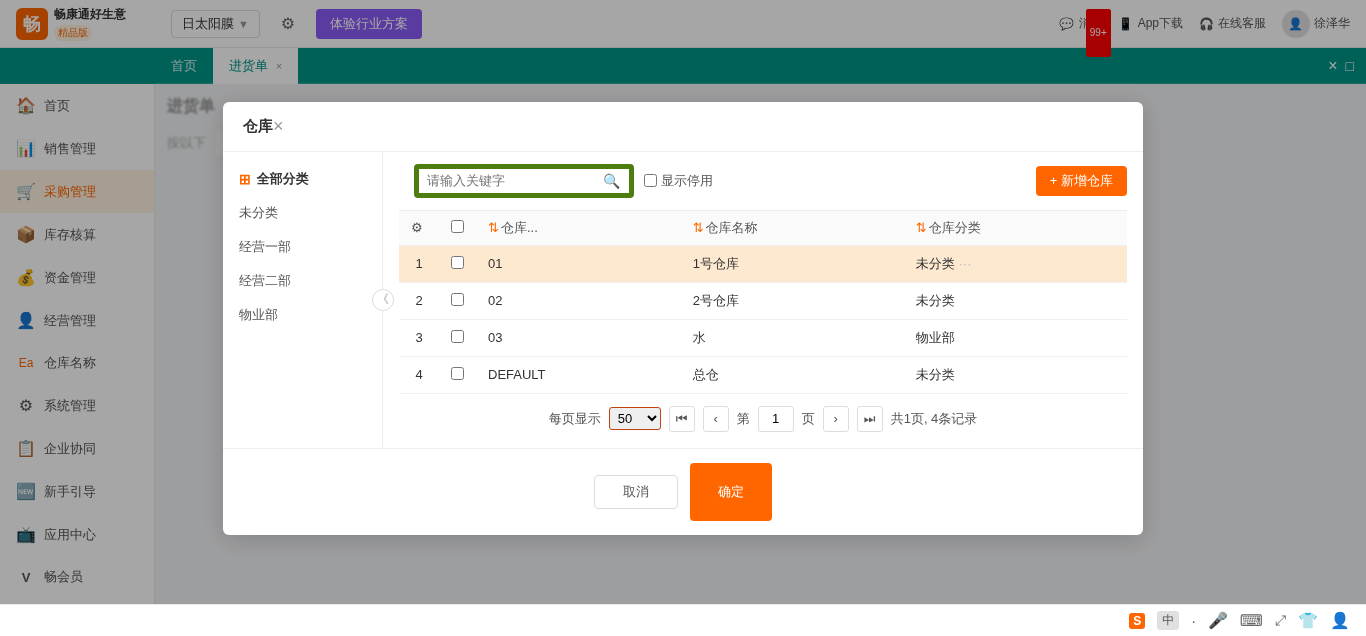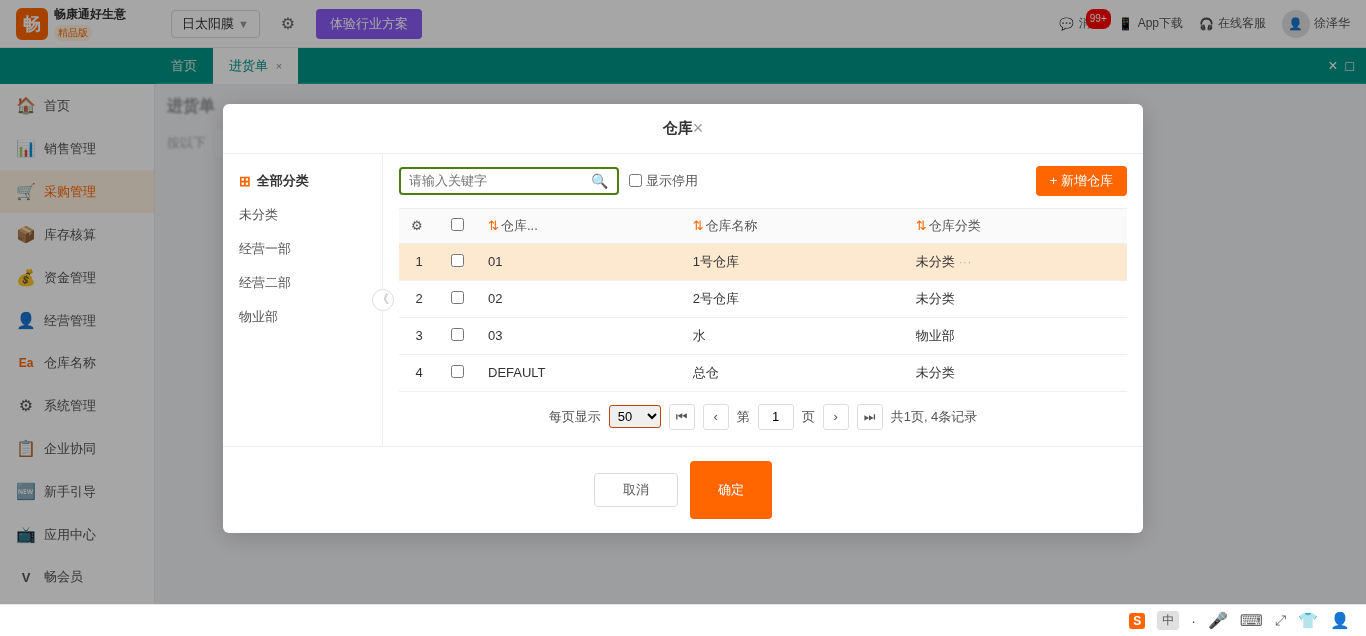--- a/index.html
+++ b/index.html
@@ -55,22 +55,22 @@
     }
     .header-right {
       display: flex; align-items: center; gap: 16px;
     }
     .header-action {
       display: flex; align-items: center; gap: 4px;
       cursor: pointer; color: #555; font-size: 12px; position: relative;
     }
     .badge-99 {
       position: absolute; top: -6px; right: -8px;
-      background: #f00; color: #fff; border-radius: 8px;
-      font-size: 10px; padding: 2px 4px; line-height: 16px;
+      background: #f00; color: #fff; border-radius: 2px;
+      font-size: 10px; padding: 16px 4px; line-height: 16px;
     }
     .user-avatar {
       width: 28px; height: 28px; border-radius: 50%;
       background: #e0e0e0; display: flex; align-items: center; justify-content: center;
       font-size: 12px; color: #666;
     }
 
     
     .nav-tabs {
       height: 36px;
@@ -147,21 +147,21 @@
     .modal {
       background: #fff;
       border-radius: 6px;
       width: 920px;
       max-height: 560px;
       display: flex;
       flex-direction: column;
       box-shadow: 0 4px 24px rgba(0,0,0,0.18);
     }
     .modal-header {
-      display: flex; align-items: center; justify-content: center;
+      display: flex; align-items: center; justify-content: flex-start;
       padding: 14px 20px;
       border-bottom: 1px solid #eee;
     }
     .modal-title { font-size: 15px; font-weight: bold; color: #333; }
     .modal-close { cursor: pointer; color: #999; font-size: 18px; }
     .modal-body {
       display: flex;
       flex: 1;
       overflow: hidden;
     }
@@ -205,22 +205,22 @@
       flex-direction: column;
       padding: 12px 16px;
       overflow: hidden;
     }
     .modal-toolbar {
       display: flex; align-items: center; gap: 10px;
       margin-bottom: 12px;
     }
     .search-box {
       display: flex; align-items: center;
-      border: 2px solid #4d7c0f; border-radius: 4px;
-      padding: 4px 8px; background: #fff; width: 220px;
+      border: 5px solid #4d7c0f; border-radius: 4px;
+      padding: 4px 8px; background: #fff; width: 220px; margin-left: 15px;
     }
     .search-box input {
       border: none; outline: none; font-size: 13px;
       width: 100%; background: transparent;
     }
     .search-icon { color: #bbb; font-size: 14px; cursor: pointer; }
     .checkbox-label { display: flex; align-items: center; gap: 4px; font-size: 13px; color: #555; cursor: pointer; }
     .new-warehouse-btn {
       background: #f60; color: #fff;
       border: none; border-radius: 4px;
@@ -385,21 +385,21 @@
     </div>
     <div class="sidebar-item">
       <span class="si-icon">💰</span>
       <span>资金管理</span>
     </div>
     <div class="sidebar-item">
       <span class="si-icon">👤</span>
       <span>经营管理</span>
     </div>
     <div class="sidebar-item">
-      <span class="si-icon" style="font-size:12px;font-weight:bold;color:#f60;">Ea</span>
+      <span class="si-icon" style="font-size:12px;font-weight:normal;color:#f60;">Ea</span>
       <span>仓库名称</span>
     </div>
     <div class="sidebar-item">
       <span class="si-icon">⚙</span>
       <span>系统管理</span>
     </div>
     <div class="sidebar-item">
       <span class="si-icon">📋</span>
       <span>企业协同</span>
     </div>

